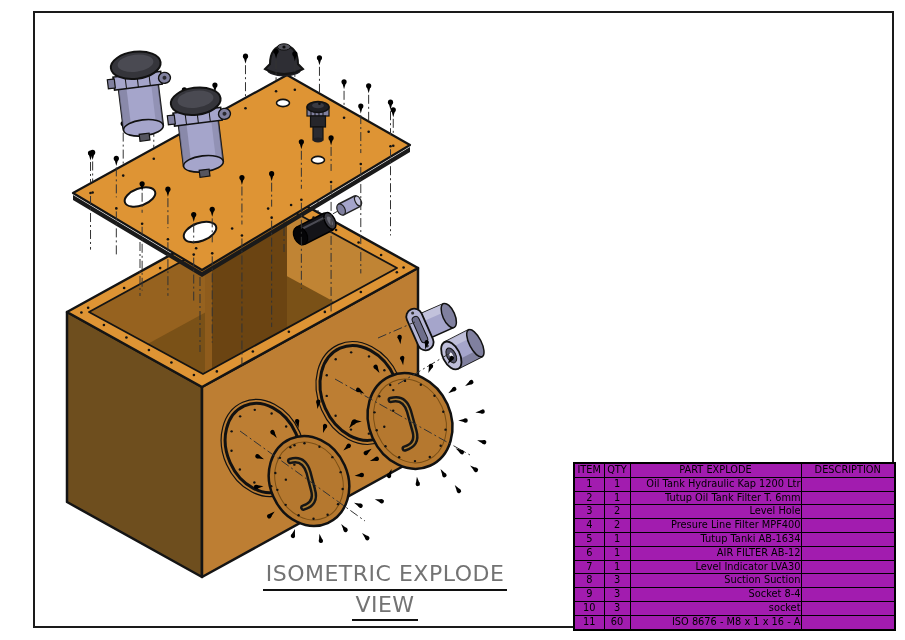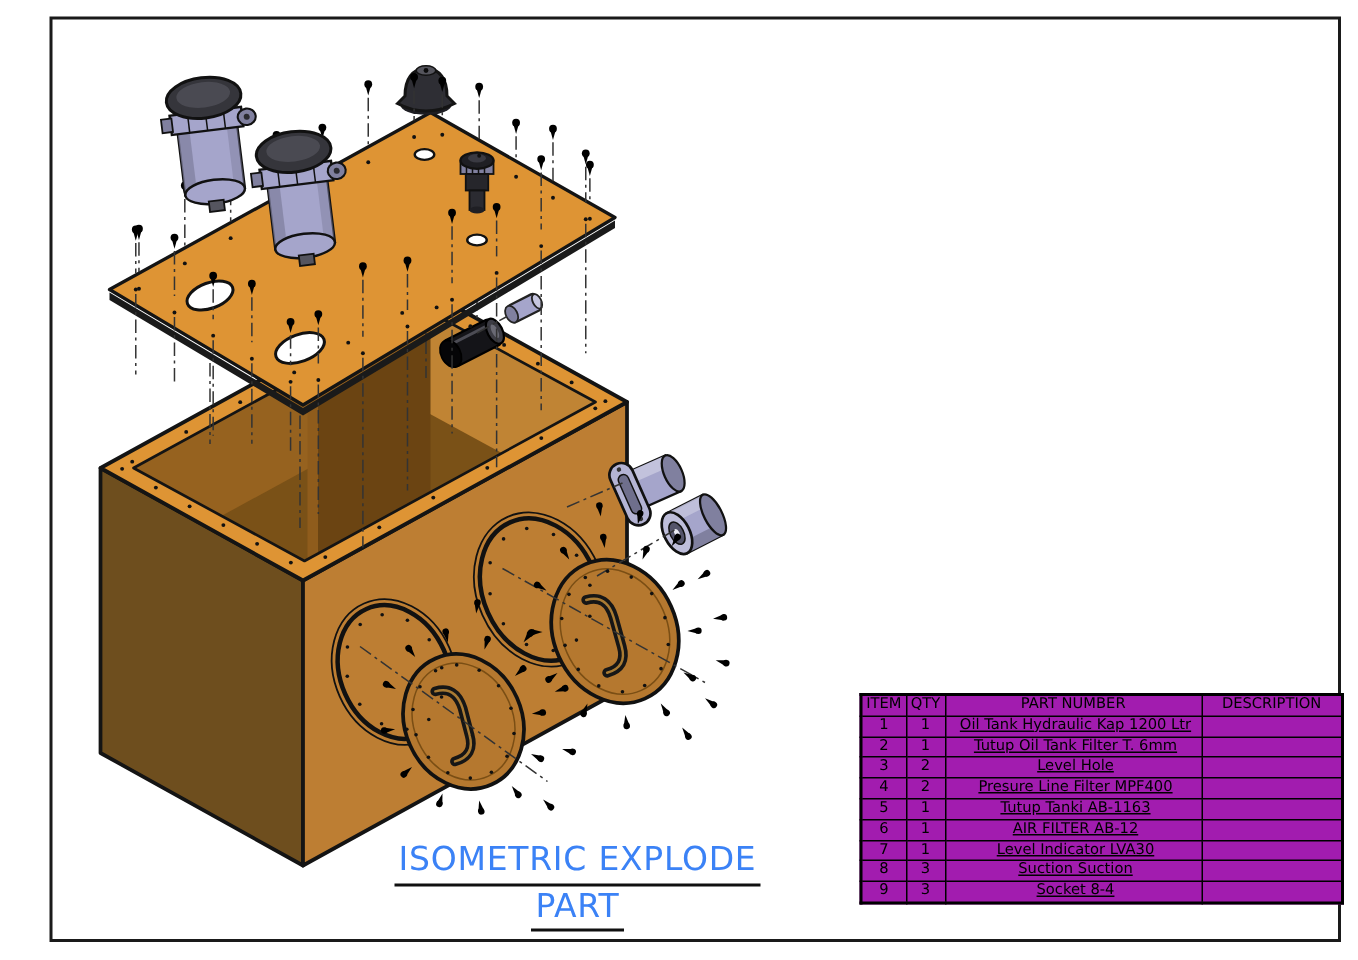--- a/index.html
+++ b/index.html
@@ -1,28 +1,28 @@
 <!DOCTYPE html>
 <html style="--paper: #ffffff; --line: #141414; --plate: #DE9434; --front_face: #BD7E33; --left_face: #6E4E1E; --interior_base: #7A5117; --interior_left: #96621F; --interior_wall: #C08434; --baffle: #6B4412; --cover: #B5782F; --lavender: #A5A5CB; --lavender_dark: #80809F; --cap_dark: #35353B; --black_part: #141418; --dash: #333333;"><head>
 <meta charset="utf-8">
 <style>
   html,body{margin:0;padding:0;background:#fff;}
   body{width:905px;height:640px;overflow:hidden;font-family:"DejaVu Sans","Liberation Sans",sans-serif;}
   .sheet{position:relative;width:905px;height:640px;background:#fff;}
   .frame{position:absolute;left:33px;top:11px;width:857px;height:613px;border:2px solid #1a1a1a;}
   svg.drawing{position:absolute;left:0;top:0;width:905px;height:640px;}
   .title-block{position:absolute;left:240px;top:560px;width:290px;text-align:center;
-    font-size:22px;color:#3b82f6;line-height:1.25;letter-spacing:.5px;}
+    font-size:22px;color:#737373;line-height:1.25;letter-spacing:.5px;}
   .title-block .tline{display:inline-block;border-bottom:2.5px solid #101010;padding:0 3px 1px 3px;}
   .bom{position:absolute;left:573px;top:462px;width:322px;}
   .bom table{width:100%;border-collapse:collapse;table-layout:fixed;font-size:9.8px;color:#000;
     border:2px solid #000;background:#a21caf;}
   .bom td,.bom th{border:1px solid #000;height:12.8px;padding:0;font-weight:normal;text-align:center;
     overflow:hidden;white-space:nowrap;line-height:12.8px;}
-  .bom td.part{text-align:center;padding-left:3px;text-decoration:underline;}
+  .bom td.part{text-align:right;padding-left:3px;}
 </style>
 </head>
 <body>
 
 <div class="sheet">
   <div class="frame"></div>
 
   <svg class="drawing" viewBox="0 0 905 640">
     <defs>
       <clipPath id="clipInner">
@@ -516,36 +516,36 @@
           <circle cx="227" cy="117" r="2" fill="#2A2A30"></circle>
           <rect x="170" y="112" width="7" height="9" fill="#80809F" stroke="#111" stroke-width="1.2"></rect>
           <ellipse cx="200" cy="101" rx="25" ry="13.5" fill="#35353B" stroke="#111" stroke-width="2"></ellipse>
           <ellipse cx="200" cy="99" rx="18" ry="8.5" fill="#4A4A52"></ellipse>
         </g>
       </g>
   </svg>
 
   <div class="title-block">
     <span class="tline">ISOMETRIC EXPLODE</span><br>
-    <span class="tline">PART</span>
+    <span class="tline">VIEW</span>
   </div>
 
   <div class="bom">
     <table>
       <colgroup>
           <col style="width:30px">
           <col style="width:26px">
           <col style="width:171px">
           <col style="width:94px">
         </colgroup>
       <thead>
           <tr id="bomHead">
             <th>ITEM</th>
             <th>QTY</th>
-            <th>PART NUMBER</th>
+            <th>PART EXPLODE</th>
             <th>DESCRIPTION</th>
           </tr>
         </thead>
       <tbody id="bomBody">
           <tr>
             <td>1</td>
             <td>1</td>
             <td class="part">Oil Tank Hydraulic Kap 1200 Ltr</td>
             <td></td>
           </tr>
@@ -563,21 +563,21 @@
           </tr>
           <tr>
             <td>4</td>
             <td>2</td>
             <td class="part">Presure Line Filter MPF400</td>
             <td></td>
           </tr>
           <tr>
             <td>5</td>
             <td>1</td>
-            <td class="part">Tutup Tanki AB-1163</td>
+            <td class="part">Tutup Tanki AB-1634</td>
             <td></td>
           </tr>
           <tr>
             <td>6</td>
             <td>1</td>
             <td class="part">AIR FILTER AB-12</td>
             <td></td>
           </tr>
           <tr>
             <td>7</td>
@@ -588,18 +588,30 @@
           <tr>
             <td>8</td>
             <td>3</td>
             <td class="part">Suction Suction</td>
             <td></td>
           </tr>
           <tr>
             <td>9</td>
             <td>3</td>
             <td class="part">Socket 8-4</td>
+            <td></td>
+          </tr>
+          <tr>
+            <td>10</td>
+            <td>3</td>
+            <td class="part">socket</td>
+            <td></td>
+          </tr>
+          <tr>
+            <td>11</td>
+            <td>60</td>
+            <td class="part">ISO 8676 - M8 x 1 x 16 - A</td>
             <td></td>
           </tr>
         </tbody>
     </table>
   </div>
 </div>
 
 </body></html>

